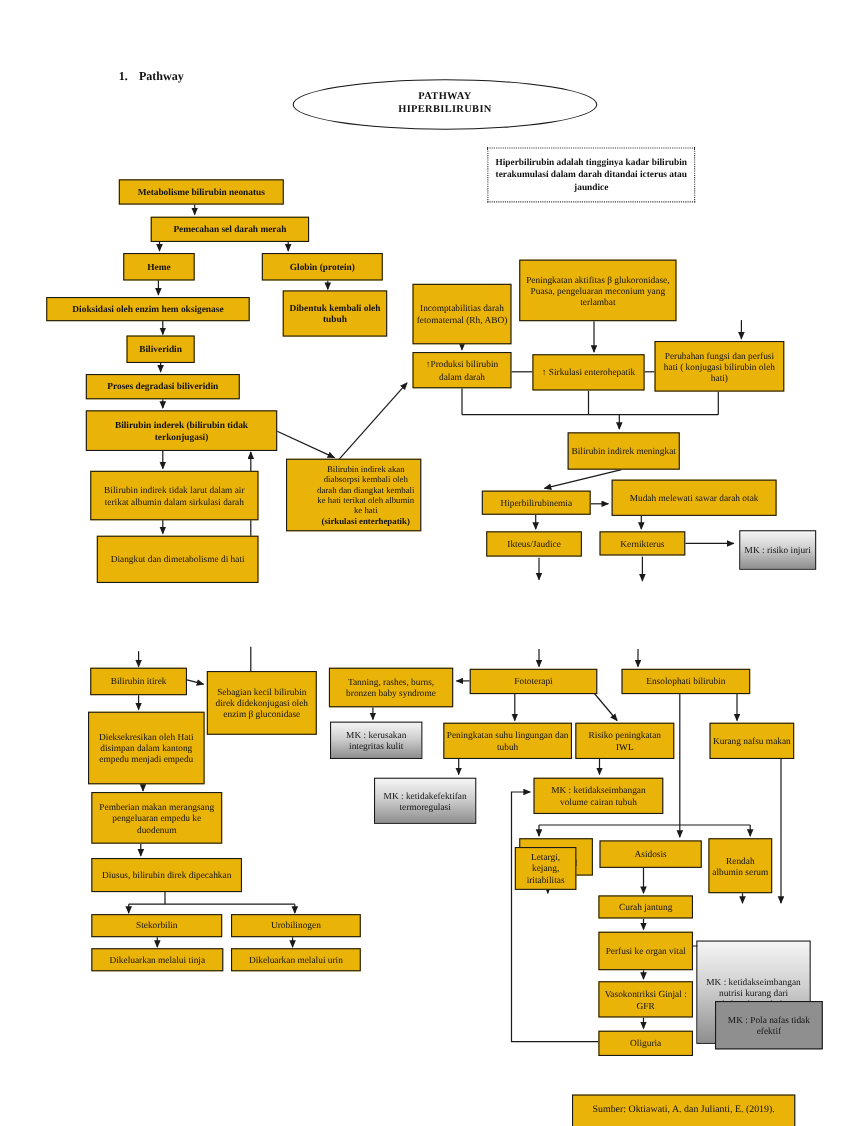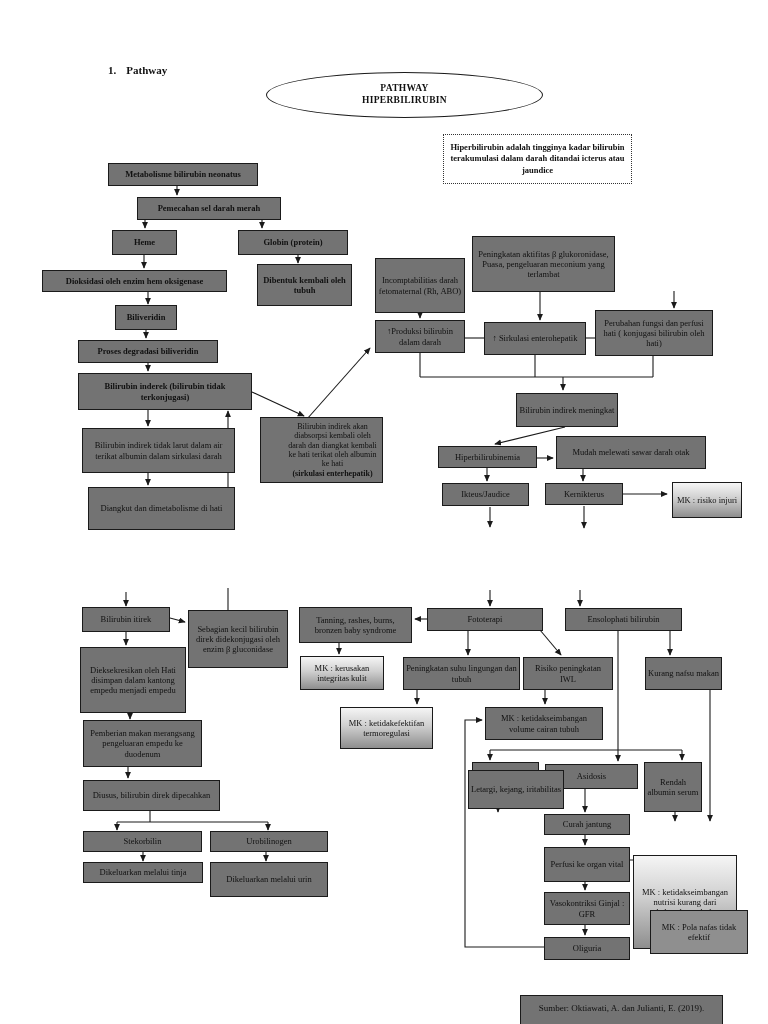--- a/index.html
+++ b/index.html
@@ -1,19 +1,19 @@
 <!DOCTYPE html>
 <html><head>
 <meta charset="utf-8">
 <style>
   html,body{margin:0;padding:0;background:#ffffff;}
   #page{position:relative;width:768px;height:1024px;background:#ffffff;overflow:hidden;
         font-family:"Liberation Serif","DejaVu Serif",serif;color:#111;border-radius:19px;}
   #page *{box-sizing:border-box;}
-  .node{position:absolute;border:1.3px solid #1a1a1a;background:#737373;display:flex;
+  .node{position:absolute;border:1.3px solid #1a1a1a;background:#eab308;display:flex;
         align-items:center;justify-content:center;text-align:center;
         font-size:8.5px;line-height:1.18;padding:1px 2px;}
   .b{font-weight:bold;}
   .s8{font-size:8px;padding-left:24px;}
   .mkgrad{background:linear-gradient(180deg,#f5f5f5 0%,#cfcfcf 45%,#8e8e8e 100%);}
   .mkdark{background:#8f8f8f;border-width:1.6px;}
   .ellipse{position:absolute;border:1px solid #1a1a1a;border-radius:50%;
            display:flex;flex-direction:column;align-items:center;justify-content:center;
            font-weight:bold;font-size:9.5px;line-height:1.25;letter-spacing:.3px;}
   .dashedbox{position:absolute;border:1.4px dotted #333;background:#fff;display:flex;
@@ -142,35 +142,35 @@
   <div class="node mkgrad" style="left:672px;top:482px;width:70px;height:36px">MK : risiko injuri</div>
 
   <div class="node" style="left:82px;top:607px;width:88px;height:25px">Bilirubin itirek</div>
   <div class="node" style="left:80px;top:647px;width:106px;height:66px">Dieksekresikan oleh Hati disimpan dalam kantong empedu menjadi empedu</div>
   <div class="node" style="left:188px;top:610px;width:100px;height:58px">Sebagian kecil bilirubin direk didekonjugasi oleh enzim β gluconidase</div>
   <div class="node" style="left:83px;top:720px;width:119px;height:47px">Pemberian makan merangsang pengeluaran empedu ke duodenum</div>
   <div class="node" style="left:83px;top:780px;width:137px;height:31px">Diusus, bilirubin direk dipecahkan</div>
   <div class="node" style="left:83px;top:831px;width:119px;height:21px">Stekorbilin</div>
   <div class="node" style="left:210px;top:831px;width:118px;height:21px">Urobilinogen</div>
   <div class="node" style="left:83px;top:862px;width:120px;height:21px">Dikeluarkan melalui tinja</div>
-  <div class="node" style="left:210px;top:862px;width:118px;height:35px">Dikeluarkan melalui urin</div>
+  <div class="node" style="left:210px;top:862px;width:118px;height:21px">Dikeluarkan melalui urin</div>
 
   <div class="node" style="left:299px;top:607px;width:113px;height:36px">Tanning, rashes, burns, bronzen baby syndrome</div>
   <div class="node" style="left:427px;top:608px;width:116px;height:23px">Fototerapi</div>
   <div class="node" style="left:565px;top:608px;width:117px;height:23px">Ensolophati bilirubin</div>
   <div class="node mkgrad" style="left:300px;top:656px;width:84px;height:34px">MK : kerusakan integritas kulit</div>
   <div class="node" style="left:403px;top:657px;width:117px;height:33px">Peningkatan suhu lingungan dan tubuh</div>
   <div class="node" style="left:523px;top:657px;width:90px;height:33px">Risiko peningkatan IWL</div>
   <div class="node" style="left:645px;top:657px;width:77px;height:33px">Kurang nafsu makan</div>
   <div class="node mkgrad" style="left:340px;top:707px;width:93px;height:42px">MK : ketidakefektifan termoregulasi</div>
   <div class="node" style="left:485px;top:707px;width:118px;height:33px">MK : ketidakseimbangan volume cairan tubuh</div>
   <div class="node" style="left:472px;top:762px;width:67px;height:34px">Infeksi intrakranial</div>
   <div class="node" style="left:545px;top:764px;width:93px;height:25px">Asidosis</div>
   <div class="node" style="left:644px;top:762px;width:58px;height:50px">Rendah albumin serum</div>
-  <div class="node" style="left:468px;top:770px;width:96px;height:39px">Letargi, kejang, iritabilitas</div>
+  <div class="node" style="left:468px;top:770px;width:56px;height:39px">Letargi, kejang, iritabilitas</div>
   <div class="node" style="left:544px;top:814px;width:86px;height:21px">Curah jantung</div>
   <div class="node" style="left:544px;top:847px;width:86px;height:35px">Perfusi ke organ vital</div>
   <div class="node mkgrad" style="left:633px;top:855px;width:104px;height:94px">MK : ketidakseimbangan nutrisi kurang dari kebutuhan tubuh</div>
   <div class="node" style="left:544px;top:892px;width:86px;height:33px">Vasokontriksi Ginjal : GFR</div>
   <div class="node" style="left:544px;top:937px;width:86px;height:23px">Oliguria</div>
   <div class="node mkdark" style="left:650px;top:910px;width:98px;height:44px">MK : Pola nafas tidak efektif</div>
 
   <div class="node srcbox" style="left:520px;top:995px;width:203px;height:40px">Sumber: Oktiawati, A. dan Julianti, E. (2019).</div>
 
 </div>

